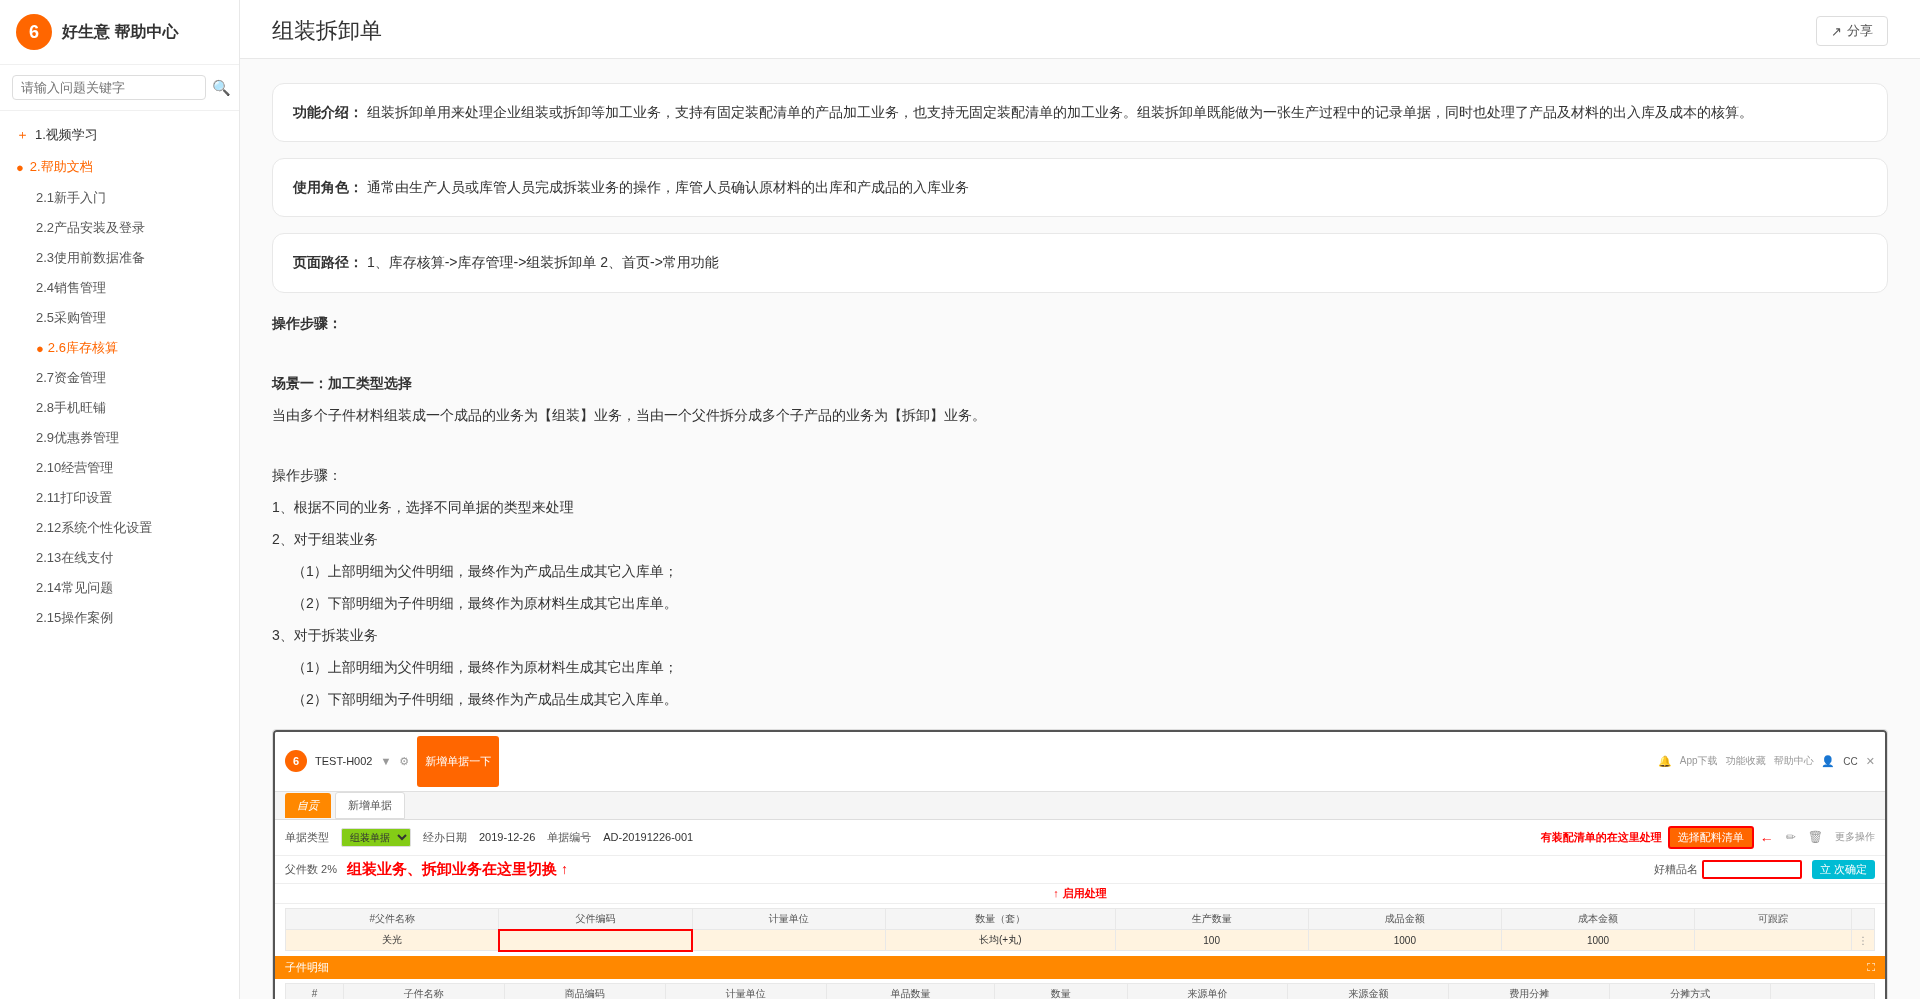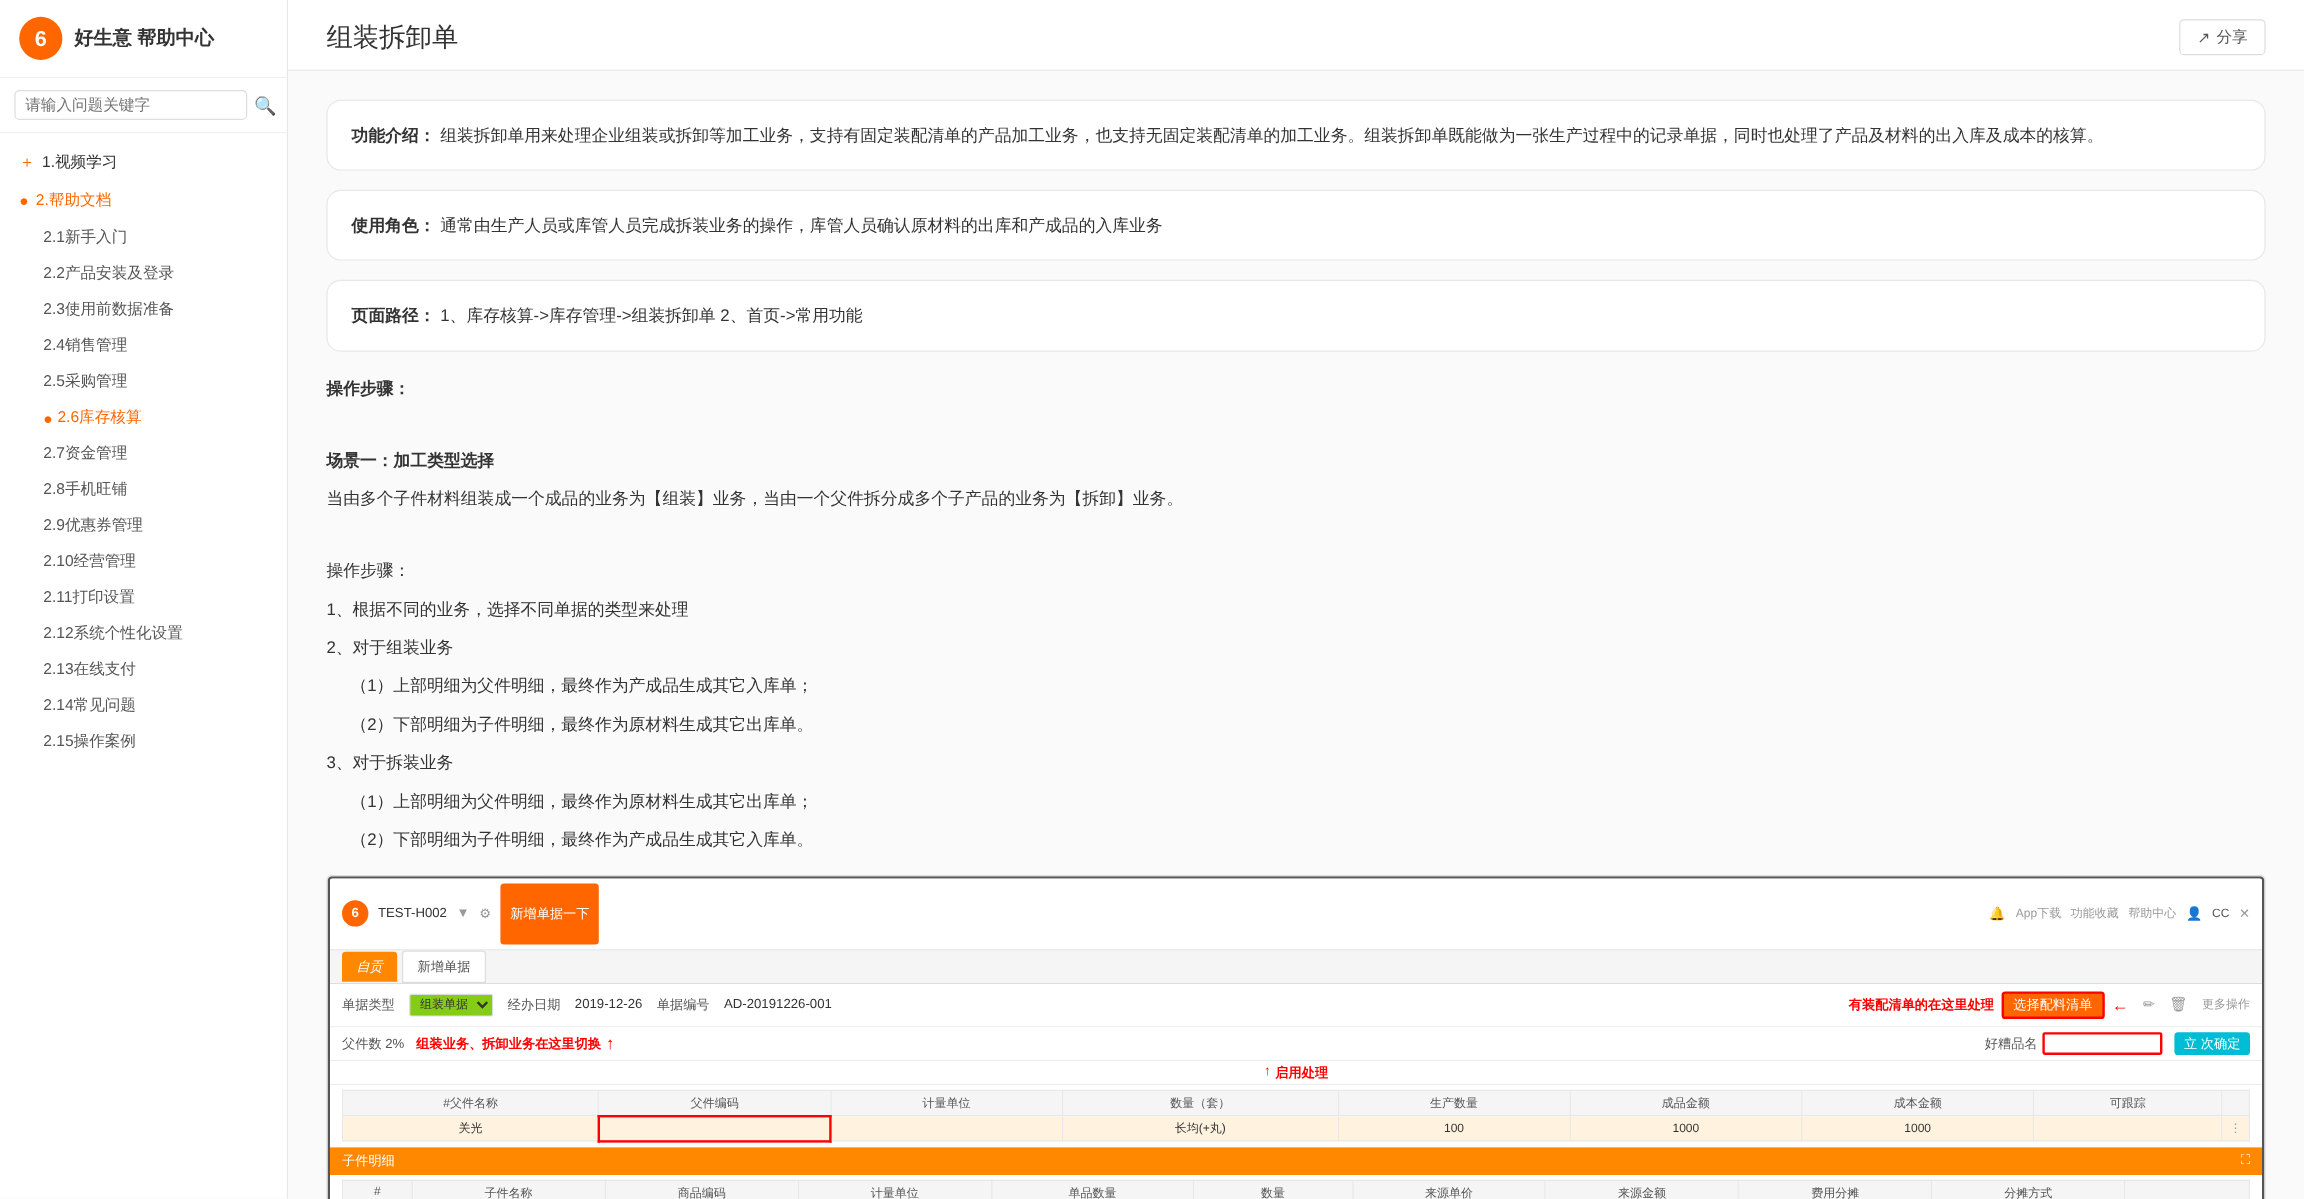--- a/index.html
+++ b/index.html
@@ -254,21 +254,21 @@
             <span style="color:#f00;font-size:14px;">←</span>
           </div>
           <span style="color:#999;font-size:12px;">✏</span>
           <span style="color:#999;font-size:12px;">🗑</span>
           <span style="color:#999;font-size:10px;">更多操作</span>
         </div>
 
         <div style="display:flex;align-items:center;gap:10px;padding:4px 10px;border-bottom:1px solid #eee;background:#fff;">
           <span style="color:#555;font-size:11px;">父件数 2%</span>
           <div style="display:flex;align-items:center;gap:4px;">
-            <div style="color:#f00;font-size:11px;font-weight:bold;">组装业务、拆卸业务在这里切换</div>
+            <div style="color:#f00;font-size:15px;font-weight:bold;">组装业务、拆卸业务在这里切换</div>
             <span style="color:#f00;font-size:14px;">↑</span>
           </div>
           <div style="flex:1;"></div>
           <div style="display:flex;align-items:center;gap:4px;">
             <span style="color:#555;font-size:11px;">好糟品名</span>
             <input type="text" style="border: 2px solid rgb(255, 0, 0); border-radius: 2px; padding: 2px 6px; font-size: 10px; width: 100px;">
           </div>
           <div style="background:#00bcd4;color:#fff;padding:2px 8px;border-radius:3px;font-size:11px;cursor:pointer;">立 次确定</div>
         </div>
 

